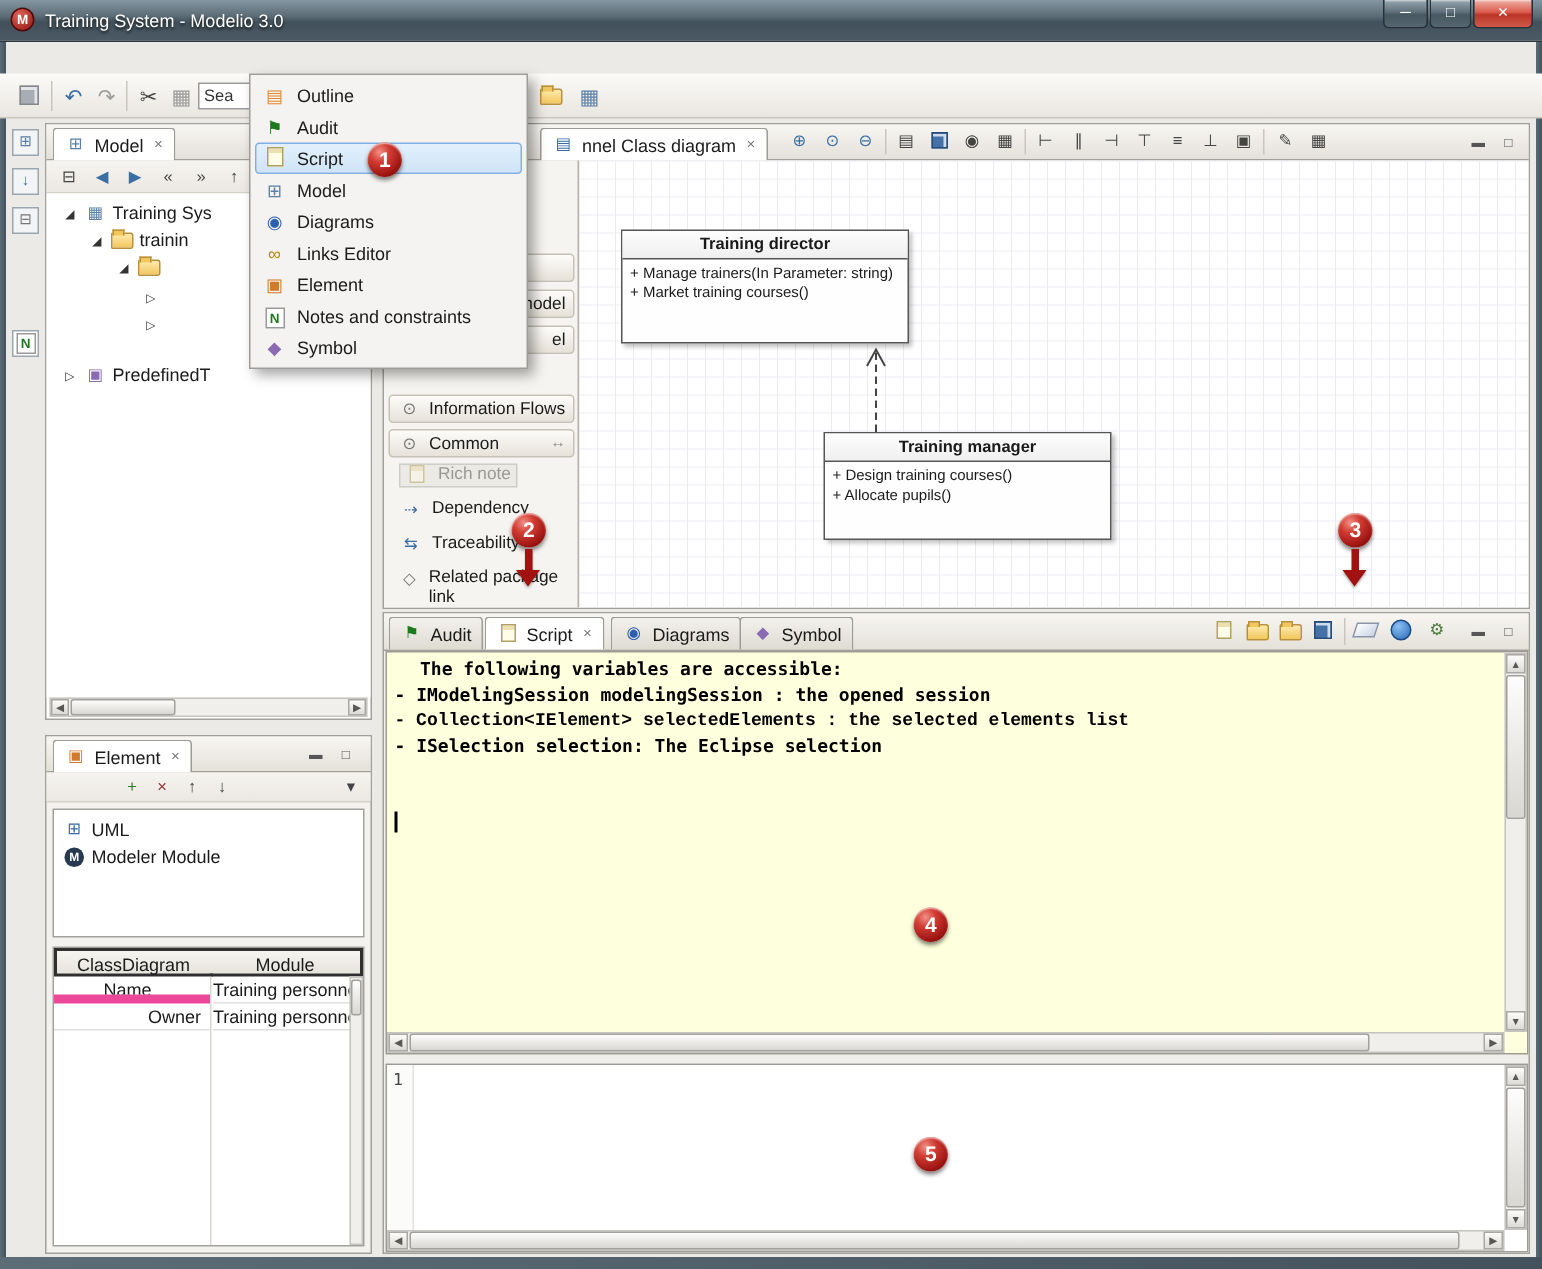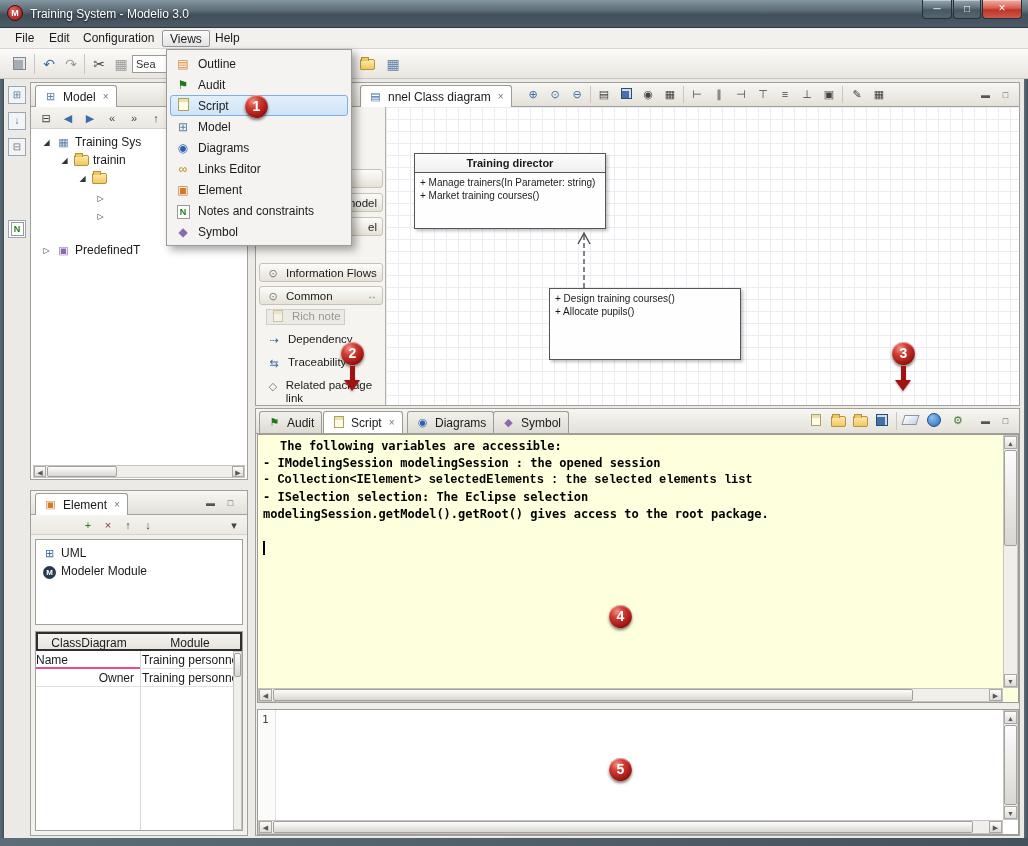--- a/index.html
+++ b/index.html
@@ -118,27 +118,20 @@
     <div class="abs app-icon" style="left:7px;top:5px;">M</div>
     <div class="abs title-text" style="left:30px;top:7px;">Training System - Modelio 3.0</div>
     <div class="wbtn" style="left:922px;width:30px;">─</div>
     <div class="wbtn" style="left:953px;width:28px;">□</div>
     <div class="wbtn close" style="left:982px;width:40px;">×</div>
   </div>
   <div class="abs frame" style="left:0;top:28px;width:4px;height:818px;"></div>
   <div class="abs frame" style="left:1024px;top:28px;width:4px;height:818px;"></div>
   <div class="abs frame" style="left:0;top:838px;width:1028px;height:8px;"></div>
 
-  <div class="abs menubar">
-    <div class="menu-item" style="left:8px;">File</div>
-    <div class="menu-item" style="left:42px;">Edit</div>
-    <div class="menu-item" style="left:76px;">Configuration</div>
-    <div class="menu-item open" style="left:162px;">Views</div>
-    <div class="menu-item" style="left:208px;">Help</div>
-  </div>
 
   <div class="abs toolbar">
     <div class="tico" style="left:8px;"><span class="floppyi dis" style="display:inline-block;margin-top:4px;"></span></div>
     <div class="tsep" style="left:34px;"></div>
     <div class="tico" style="left:38px;color:#3b6ea5;">↶</div>
     <div class="tico" style="left:60px;color:#9b9b9b;">↷</div>
     <div class="tsep" style="left:84px;"></div>
     <div class="tico" style="left:88px;color:#444;">✂</div>
     <div class="tico" style="left:110px;color:#999;">▦</div>
     <div class="searchbox"><span>Sea</span></div>
@@ -232,21 +225,21 @@
       </div>
       <div class="trow" style="left:6px;top:22px;">
         <span class="ti" style="color:#fff;"><span style="display:inline-block;width:13px;height:13px;border-radius:50%;background:#273a52;color:#fff;font-size:8px;line-height:13px;font-weight:bold;">M</span></span>
         <span>Modeler Module</span>
       </div>
     </div>
 
     <div class="abs" style="left:4px;top:140px;width:208px;height:200px;background:#fff;border:1px solid #a2a09a;">
       <div class="ptable-hcell" style="left:0;width:106px;">ClassDiagram</div>
       <div class="ptable-hcell" style="left:104px;width:102px;border-left:none;">Module</div>
-      <div class="ptable-cell" style="left:0;top:19px;width:104px;text-align:left;padding-right:6px;border-bottom:2px solid #ec4899;">Name</div>
+      <div class="ptable-cell" style="left:0;top:19px;width:104px;text-align:center;padding-right:6px;border-bottom:6px solid #ec4899;">Name</div>
       <div class="ptable-cell" style="left:106px;top:19px;width:98px;border-bottom:1px solid #e2e0dc;">Training personne...</div>
       <div class="ptable-cell" style="left:0;top:37px;width:104px;text-align:right;padding-right:6px;border-bottom:1px solid #e2e0dc;">Owner</div>
       <div class="ptable-cell" style="left:106px;top:37px;width:98px;border-bottom:1px solid #e2e0dc;">Training personne...</div>
       <div class="abs" style="left:104px;top:19px;width:1px;height:179px;background:#d9d7d2;"></div>
       <div class="sb" style="left:197px;top:19px;width:9px;height:179px;">
         <div class="sb-t" style="left:0;top:1px;width:7px;height:24px;"></div>
       </div>
     </div>
   </div>
 
@@ -321,20 +314,21 @@
       <div class="uml-class" style="left:28px;top:46px;height:76px;">
         <div class="uml-title">Training director</div>
         <div class="uml-op" style="margin-top:3px;">+ Manage trainers(In Parameter: string)</div>
         <div class="uml-op">+ Market training courses()</div>
       </div>
       <svg class="abs" style="left:188px;top:122px;" width="22" height="62">
         <line x1="10" y1="6" x2="10" y2="60" stroke="#444" stroke-width="1.3" stroke-dasharray="5,3"></line>
         <polyline points="4,15 10,4 16,15" fill="none" stroke="#444" stroke-width="1.3"></polyline>
       </svg>
       <div class="uml-class" style="left:163px;top:181px;height:72px;">
+        <div class="uml-title">Training manager</div>
         <div class="uml-op" style="margin-top:3px;">+ Design training courses()</div>
         <div class="uml-op">+ Allocate pupils()</div>
       </div>
     </div>
   </div>
 
   <div class="abs panel" style="left:255px;top:408px;width:765px;height:428px;background:#f0eeea;">
     <div class="abs tabbar" style="left:0;top:0;width:763px;height:25px;">
       <div class="tab" style="left:3px;">
         <span class="ti flag-g">⚑</span>
@@ -363,21 +357,20 @@
       <div class="vtico" style="left:693px;color:#4a7a3a;">⚙</div>
       <div class="mini-wbtn" style="left:722px;">▬</div>
       <div class="mini-wbtn" style="left:742px;">□</div>
     </div>
 
     <div class="abs" style="left:1px;top:25px;width:762px;height:269px;background:#feffdc;border:1px solid #9d9b96;">
       <div class="console-text abs" style="left:22px;top:3px;">The following variables are accessible:</div>
       <div class="console-text abs" style="left:5px;top:20px;">- IModelingSession modelingSession : the opened session</div>
       <div class="console-text abs" style="left:5px;top:37px;font-family:Liberation Mono, monospace;">- Collection&lt;IElement&gt; selectedElements : the selected elements list</div>
       <div class="console-text abs" style="left:5px;top:54px;">- ISelection selection: The Eclipse selection</div>
-      <div class="console-text abs" style="left:5px;top:71px;">modelingSession.getModel().getRoot() gives access to the root package.</div>
       <div class="abs" style="left:5px;top:106px;width:2px;height:14px;background:#000;"></div>
 
       <div class="sb" style="left:745px;top:0;width:15px;height:253px;">
         <div class="sb-a" style="left:0;top:0;width:13px;height:13px;line-height:13px;">▲</div>
         <div class="sb-t" style="left:0;top:14px;width:13px;height:96px;"></div>
         <div class="sb-a" style="left:0;top:238px;width:13px;height:13px;line-height:13px;">▼</div>
       </div>
 
       <div class="sb" style="left:0;top:253px;width:745px;height:14px;">
         <div class="sb-a" style="left:0;top:0;width:13px;height:12px;line-height:12px;">◀</div>

